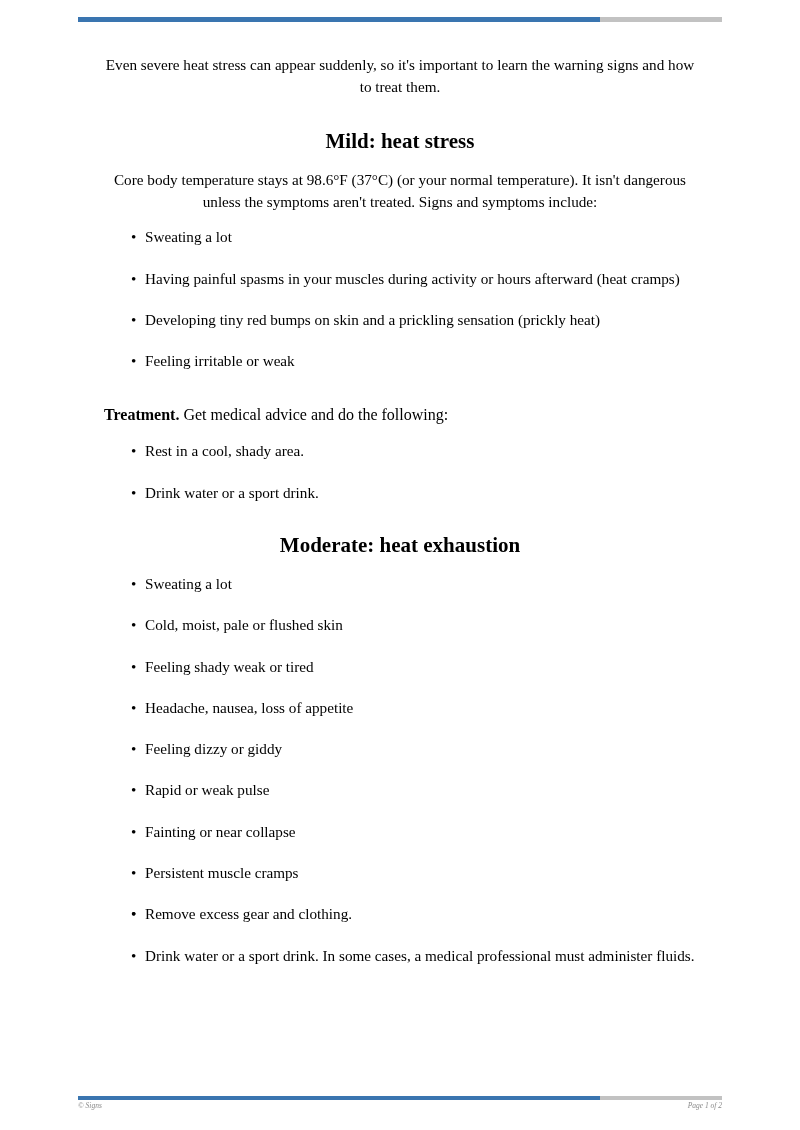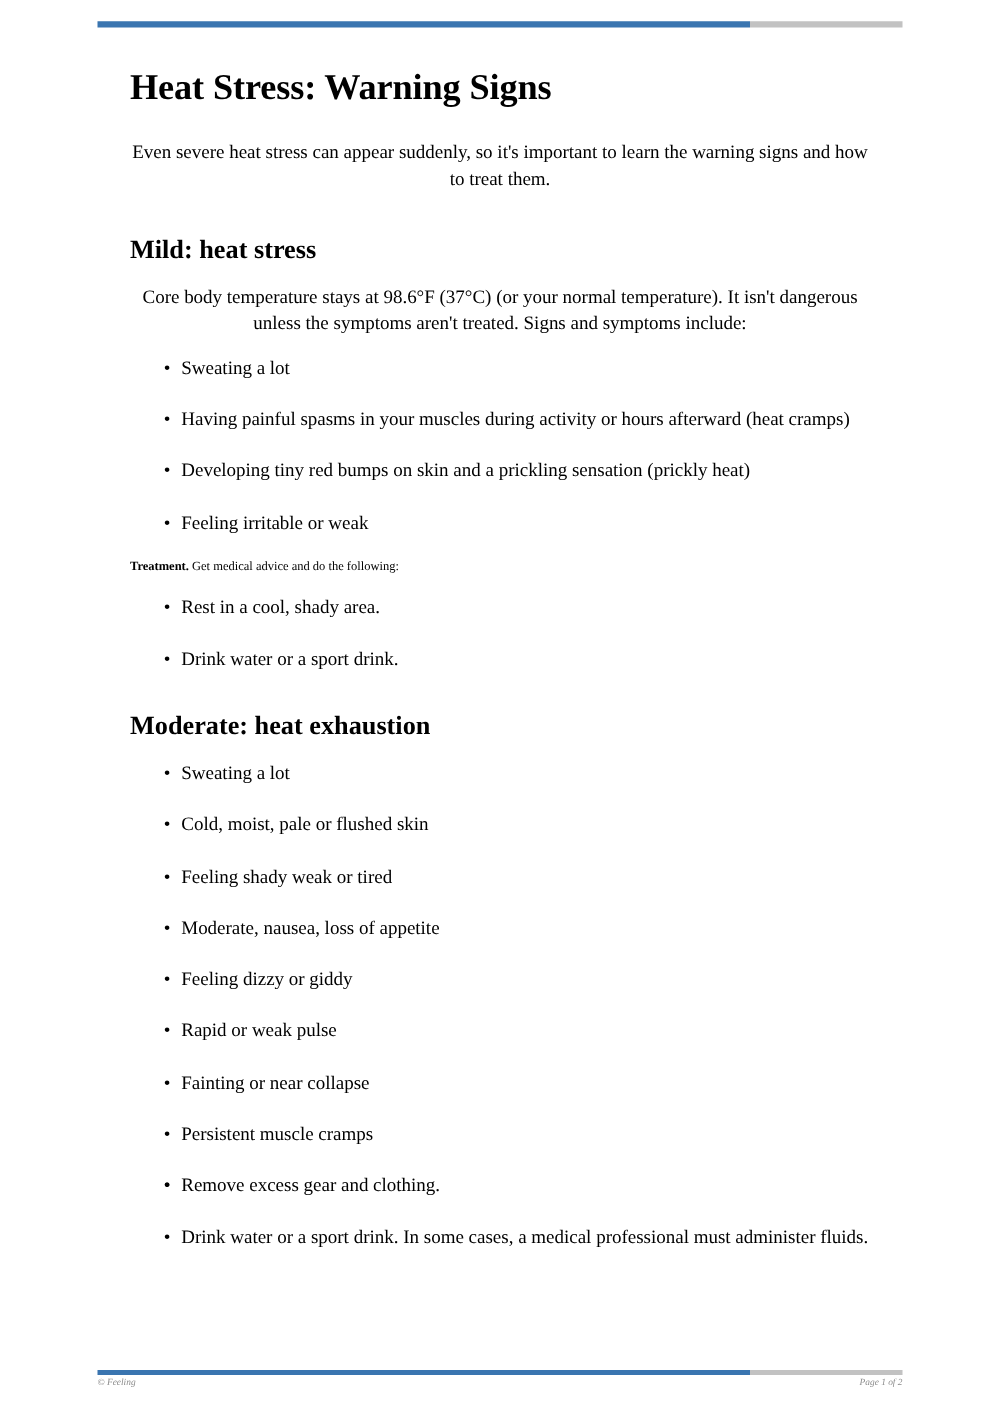--- a/index.html
+++ b/index.html
@@ -57,36 +57,37 @@
     line-height: 1.12;
     margin: 0 0 25px 0;
     letter-spacing: -0.1px;
   }
 
   h2.section-title {
     font-size: 21px;
     font-weight: bold;
     line-height: 1.15;
     margin: 30px 0 16px 0;
+    text-align: center;
   }
   h2.section-title.first-section {
     margin-top: 32px;
   }
 
   p.para {
     font-size: 15.2px;
     line-height: 1.42;
     margin: 0 0 14px 0;
     text-align: center;
   }
 
   p.treatment-para {
-    font-size: 10px;
+    font-size: 16px;
     line-height: 1.42;
-    margin: 18px 0 14px 0;
+    margin: 32px 0 14px 0;
   }
   p.treatment-para .lead {
     font-weight: bold;
   }
 
   ul.bullets {
     list-style: none;
     margin: 0;
     padding: 0;
   }
@@ -149,21 +150,20 @@
 
 <div class="page">
 
   <div class="header-rule">
     <div class="seg-blue"></div>
     <div class="seg-gray"></div>
   </div>
 
   <div class="content">
 
-    <h1 class="doc-title">Heat Stress: Warning Signs</h1>
 
     <p class="para">Even severe heat stress can appear suddenly, so it's important to learn the warning signs and how to treat them.</p>
 
     <h2 class="section-title first-section">Mild: heat stress</h2>
 
     <p class="para">Core body temperature stays at 98.6°F (37°C) (or your normal temperature). It isn't dangerous unless the symptoms aren't treated. Signs and symptoms include:</p>
 
     <div class="list-block">
       <ul class="bullets">
         <li>
@@ -214,21 +214,21 @@
         <li>
           <span class="dot">•</span>
           <span>Cold, moist, pale or flushed skin</span>
         </li>
         <li>
           <span class="dot">•</span>
           <span>Feeling shady weak or tired</span>
         </li>
         <li>
           <span class="dot">•</span>
-          <span>Moderate, nausea, loss of appetite</span>
+          <span>Headache, nausea, loss of appetite</span>
         </li>
         <li>
           <span class="dot">•</span>
           <span>Feeling dizzy or giddy</span>
         </li>
         <li>
           <span class="dot">•</span>
           <span>Rapid or weak pulse</span>
         </li>
         <li>
@@ -260,17 +260,17 @@
     </div>
 
   </div>
 
   <div class="footer-rule">
     <div class="seg-blue"></div>
     <div class="seg-gray"></div>
   </div>
 
   <div class="footer-text">
-    <span>© Feeling</span>
+    <span>© Signs</span>
     <span>Page 1 of 2</span>
   </div>
 
 </div>
 
 </body></html>

